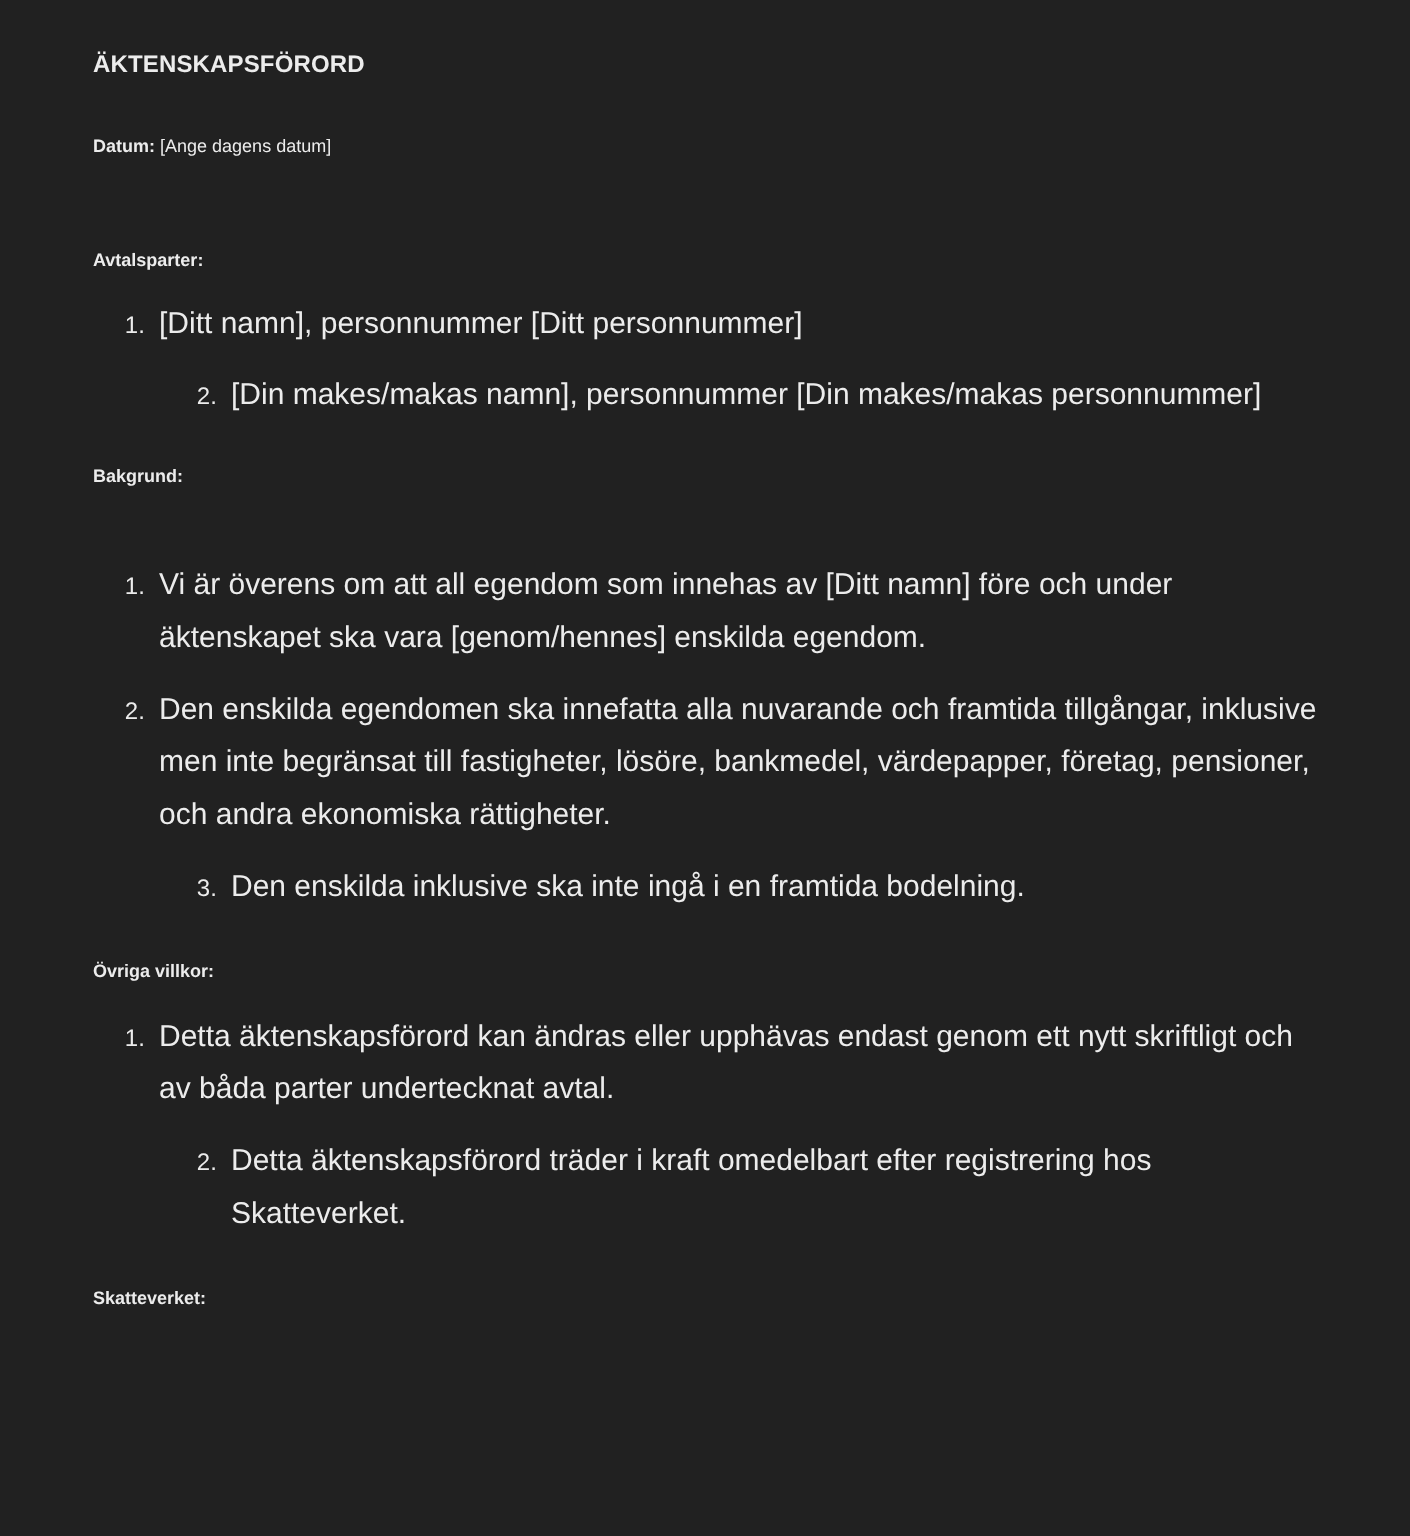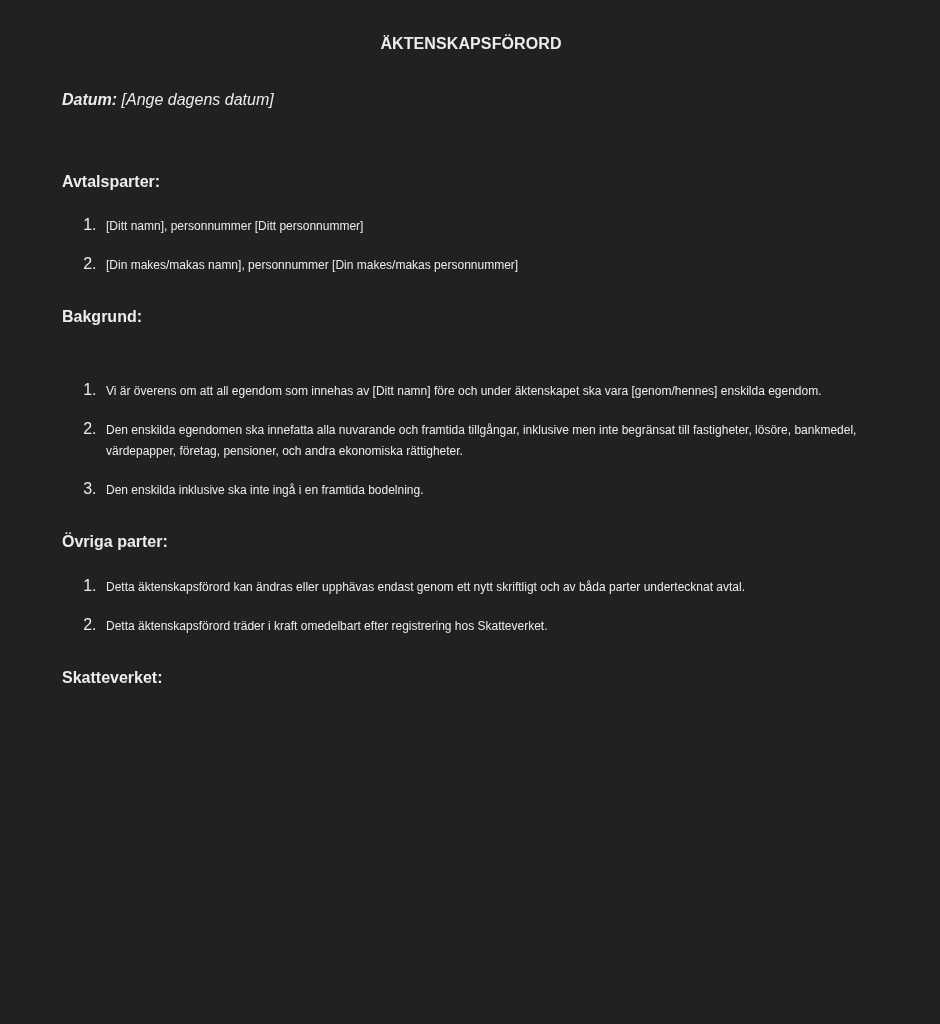--- a/index.html
+++ b/index.html
@@ -23,72 +23,71 @@
     padding: 32px 60px 0 62px;
   }
 
   .doc-title {
     font-size: 16px;
     font-weight: bold;
     line-height: 1.45;
     letter-spacing: 0.1px;
     margin: 0;
     padding: 0;
-    text-align: center;
   }
 
   .para {
-    font-size: 16px;
+    font-size: 12px;
     line-height: 1.5;
     margin: 0;
     padding: 0;
-    font-style: italic;
   }
 
   .spacer-lg { height: 33px; }
   .spacer-md { height: 29px; }
   .spacer-sm { height: 18px; }
 
   .label {
     font-weight: bold;
   }
 
   .value {
     font-weight: normal;
   }
 
   .section-head {
-    font-size: 16px;
+    font-size: 12px;
     font-weight: bold;
     line-height: 1.5;
     margin: 0;
     padding: 0;
   }
 
   ol.doc-list {
     margin: 0;
     padding: 0 0 0 39px;
     list-style: decimal;
-    font-size: 12px;
+    font-size: 20px;
   }
 
   ol.doc-list > li {
     line-height: 1.75;
     padding-left: 5px;
     margin: 0 0 13px 0;
     max-width: 818px;
   }
 
   ol.doc-list.tight > li {
     line-height: 1.6;
     margin-bottom: 15px;
   }
 
   ol.doc-list > li:last-child {
     margin-bottom: 0;
+    margin-left: 48px;
   }
 
   ol.doc-list > li::marker {
     font-size: 16px;
   }
 
   .li-text {
     display: inline;
   }
 </style>
@@ -130,21 +129,21 @@
   <div class="spacer-sm"></div>
 
   <ol class="doc-list">
     <li><span class="li-text">Vi är överens om att all egendom som innehas av [Ditt namn] före och under äktenskapet ska vara [genom/hennes] enskilda egendom.</span></li>
     <li><span class="li-text">Den enskilda egendomen ska innefatta alla nuvarande och framtida tillgångar, inklusive men inte begränsat till fastigheter, lösöre, bankmedel, värdepapper, företag, pensioner, och andra ekonomiska rättigheter.</span></li>
     <li><span class="li-text">Den enskilda inklusive ska inte ingå i en framtida bodelning.</span></li>
   </ol>
 
   <div class="spacer-md"></div>
 
-  <p class="section-head">Övriga parter:</p>
+  <p class="section-head">Övriga villkor:</p>
 
   <div class="spacer-sm"></div>
 
   <ol class="doc-list">
     <li><span class="li-text">Detta äktenskapsförord kan ändras eller upphävas endast genom ett nytt skriftligt och av båda parter undertecknat avtal.</span></li>
     <li><span class="li-text">Detta äktenskapsförord träder i kraft omedelbart efter registrering hos Skatteverket.</span></li>
   </ol>
 
   <div class="spacer-md"></div>
 

